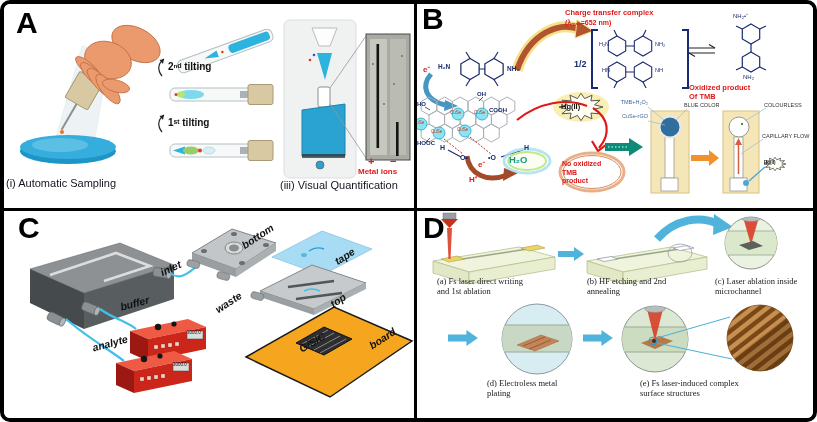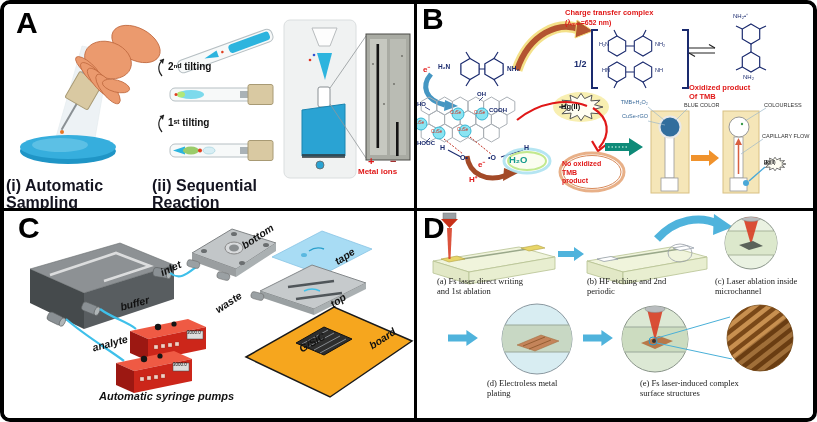--- a/index.html
+++ b/index.html
@@ -12,21 +12,21 @@
   .pB{border-bottom:3px solid #000;}
   .pC{border-right:3px solid #000;}
   .art{position:absolute;left:0;top:0;}
   .lb{position:absolute;line-height:1.05;white-space:nowrap;color:#111;}
   .b{font-weight:700;}
   .red{color:#e01818;}
   .navy{color:#1a2a6e;}
   .teal{color:#12998c;}
   .ctr{text-align:left;white-space:normal;}
   .plet{position:absolute;font-size:30px;font-weight:800;color:#000;line-height:1;}
-  .cap{font-size:16px;font-weight:700;color:#141420;}
+  .cap{font-size:11px;font-weight:400;color:#141420;}
   .dcap{position:absolute;font-family:"Liberation Serif",serif;font-size:8.5px;color:#1a1a1a;
         text-align:left;line-height:1.15;white-space:normal;}
   .it{font-style:italic;}
 </style>
 </head>
 <body>
 
 <div class="fig">
 
   <section class="panel pA">
@@ -110,21 +110,21 @@
         </g>
       </g>
     </svg>
     <div class="plet" style="left:12px;top:4px">A</div>
     <div class="lb b" style="left:164px;top:58px;font-size:10px">2ⁿᵈ tilting</div>
     <div class="lb b" style="left:164px;top:114px;font-size:10px">1ˢᵗ tilting</div>
     <div class="lb b red" style="left:364px;top:152px;font-size:11px">+</div>
     <div class="lb b" style="left:386px;top:152px;font-size:11px;color:#a02828">−</div>
     <div class="lb b red ctr" style="left:354px;top:164px;width:54px;font-size:8px">Metal ions</div>
     <div class="lb cap ctr" style="left:2px;top:174px;width:142px">(i) Automatic Sampling</div>
-    <div class="lb cap ctr" style="left:148px;top:174px;width:126px">(ii) Sequential Reaction</div>
+    <div class="lb cap ctr" style="left:276px;top:176px;width:134px">(iii) Visual Quantification</div>
   </section>
 
   <section class="panel pB">
     <svg class="art" width="396" height="204" viewBox="0 0 396 204">
       <defs>
         <polygon id="hx" points="0,-10 8.7,-5 8.7,5 0,10 -8.7,5 -8.7,-5"></polygon>
         <polygon id="starP" points="22,0 13.5,2.2 19.1,6.8 9.9,6.1 11,11.8 3.6,8.4 0,13.6 -3.6,8.4 -11,11.8 -9.9,6.1 -19.1,6.8 -13.5,2.2 -22,0 -13.5,-2.2 -19.1,-6.8 -9.9,-6.1 -11,-11.8 -3.6,-8.4 0,-13.6 3.6,-8.4 11,-11.8 9.9,-6.1 19.1,-6.8 13.5,-2.2"></polygon>
       </defs>
 
       <g stroke="#1a2a6e" stroke-width="1.2" fill="none">
@@ -425,21 +425,20 @@
     <div class="lb b it" style="left:236px;top:20px;font-size:10.5px;transform:rotate(-33deg)">bottom</div>
     <div class="lb b it" style="left:210px;top:86px;font-size:10.5px;transform:rotate(-33deg)">waste</div>
     <div class="lb b it" style="left:330px;top:40px;font-size:10.5px;transform:rotate(-33deg)">tape</div>
     <div class="lb b it" style="left:326px;top:84px;font-size:10.5px;transform:rotate(-33deg)">top</div>
     <div class="lb b it" style="left:116px;top:87px;font-size:10.5px;transform:rotate(-15deg)">buffer</div>
     <div class="lb b it" style="left:88px;top:127px;font-size:10.5px;transform:rotate(-15deg)">analyte</div>
     <div class="lb b it" style="left:294px;top:126px;font-size:10.5px;transform:rotate(-30deg)">G/SiC</div>
     <div class="lb b it" style="left:364px;top:122px;font-size:10.5px;transform:rotate(-33deg)">board</div>
     <div class="lb ctr" style="left:183px;top:120px;width:16px;font-size:4.5px;color:#111">3000.0</div>
     <div class="lb ctr" style="left:169px;top:152px;width:16px;font-size:4.5px;color:#111">3000.0</div>
-    <div class="lb b it ctr" style="left:95px;top:180px;width:170px;font-size:11px;color:#111">Automatic syringe pumps</div>
   </section>
 
   <section class="panel">
     <svg class="art" width="396" height="207" viewBox="0 0 396 207">
       <defs>
         <polygon id="barrow" points="0,4 16,4 16,0 26,7 16,14 16,10 0,10" fill="#4fb3dc"></polygon>
         <clipPath id="cc">
             <circle cx="334" cy="32" r="26"></circle>
           </clipPath>
         <clipPath id="cd">
@@ -540,21 +539,21 @@
             <rect x="300" y="155" width="90" height="4.5" fill="#7a4818"></rect>
             <rect x="300" y="127" width="90" height="40" fill="rgba(70,35,5,0.30)"></rect>
           </g>
         </g>
       </g>
     </svg>
     <div class="plet" style="left:6px;top:2px">D</div>
     <div class="dcap" style="left:20px;top:66px;width:120px">(a) Fs laser direct writing</div>
     <div class="dcap" style="left:20px;top:76px;width:120px">and 1st ablation</div>
     <div class="dcap" style="left:170px;top:66px;width:115px">(b) HF etching and 2nd</div>
-    <div class="dcap" style="left:170px;top:76px;width:115px">periodic</div>
+    <div class="dcap" style="left:170px;top:76px;width:115px">annealing</div>
     <div class="dcap" style="left:298px;top:66px;width:96px">(c) Laser ablation inside</div>
     <div class="dcap" style="left:298px;top:76px;width:96px">microchannel</div>
     <div class="dcap" style="left:70px;top:168px;width:100px">(d) Electroless metal</div>
     <div class="dcap" style="left:70px;top:178px;width:100px">plating</div>
     <div class="dcap" style="left:223px;top:168px;width:134px">(e) Fs laser-induced complex</div>
     <div class="dcap" style="left:223px;top:178px;width:134px">surface structures</div>
   </section>
 
 </div>
 

